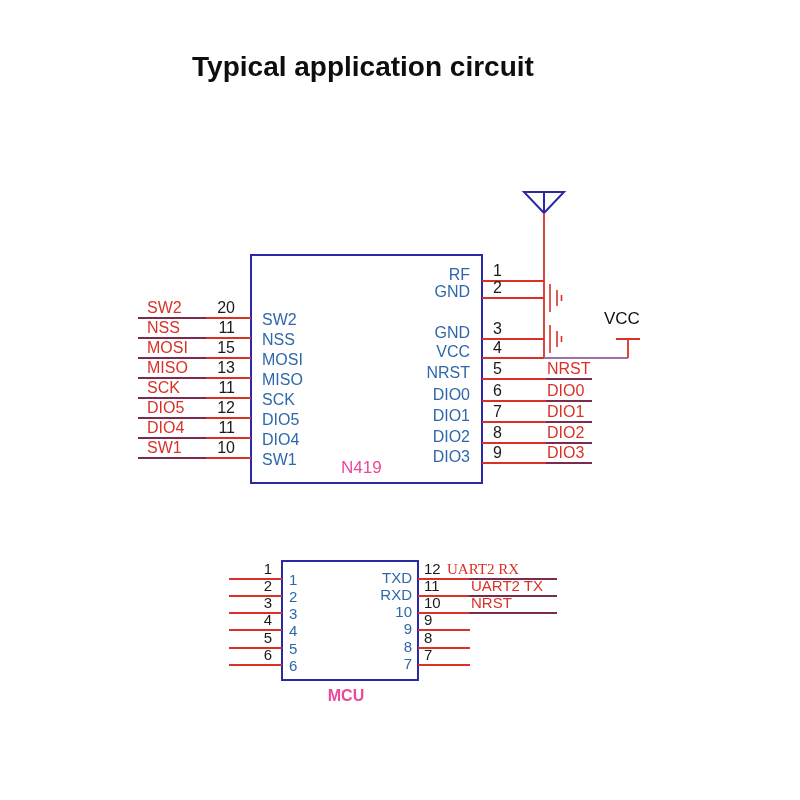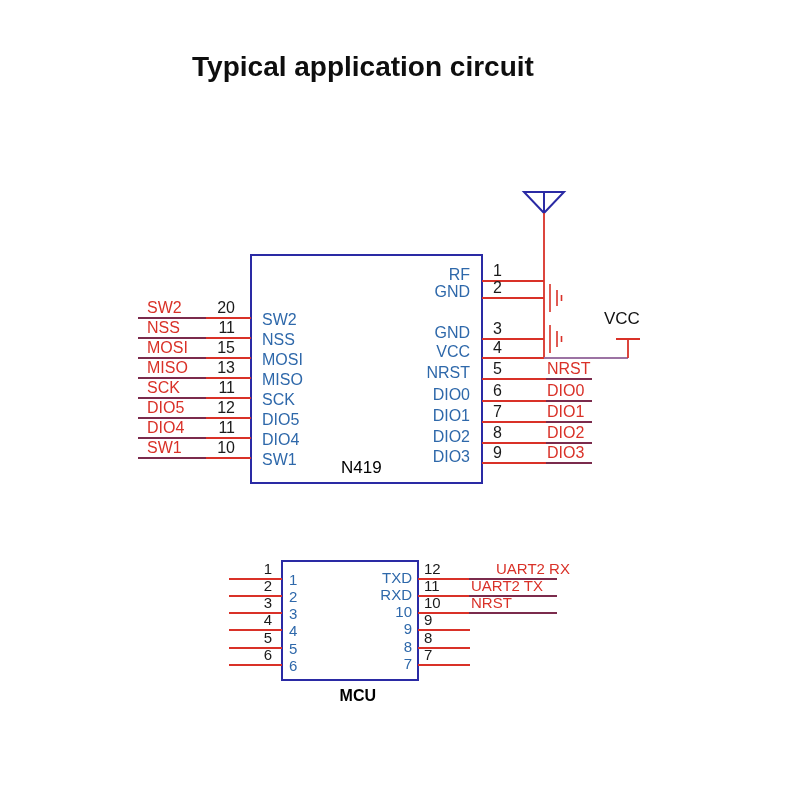--- a/index.html
+++ b/index.html
@@ -4,21 +4,21 @@
 <style>
   html,body{margin:0;padding:0;background:#ffffff;}
   .canvas{position:relative;width:800px;height:800px;background:#ffffff;overflow:hidden;
           font-family:"Liberation Sans",sans-serif;}
   svg{position:absolute;left:0;top:0;}
   .t{position:absolute;white-space:nowrap;line-height:1.12;font-family:"Liberation Sans",sans-serif;
      font-size:16px;}
   .red{color:#d93128;}
   .blue{color:#2e68aa;}
   .num{color:#1a1a1a;}
-  .navy{color:#000000;}
+  .navy{color:#ec4899;}
   .right{text-align:right;}
   .s15{font-size:15px;}
   .title{font-size:28px;font-weight:bold;color:#0e0e0e;letter-spacing:0px;}
 </style>
 </head>
 <body>
 
 <div class="canvas">
 
   <svg width="800" height="800" viewBox="0 0 800 800">
@@ -168,21 +168,21 @@
   <div class="t num" style="left:493px;top:444px;">9</div>
 
   <div class="t red" style="left:547px;top:360px;">NRST</div>
   <div class="t red" style="left:547px;top:382px;">DIO0</div>
   <div class="t red" style="left:547px;top:403px;">DIO1</div>
   <div class="t red" style="left:547px;top:424px;">DIO2</div>
   <div class="t red" style="left:547px;top:444px;">DIO3</div>
 
   <div class="t" style="left:604px;top:309px;font-size:17px;color:#111111;">VCC</div>
 
-  <div class="t navy" style="left:316px;top:687px;width:60px;text-align:right;font-weight:bold;">MCU</div>
+  <div class="t navy" style="left:316px;top:687px;width:60px;text-align:center;font-weight:bold;">MCU</div>
 
   <div class="t num right s15" style="left:238px;top:561px;width:34px;">1</div>
   <div class="t num right s15" style="left:238px;top:578px;width:34px;">2</div>
   <div class="t num right s15" style="left:238px;top:595px;width:34px;">3</div>
   <div class="t num right s15" style="left:238px;top:612px;width:34px;">4</div>
   <div class="t num right s15" style="left:238px;top:630px;width:34px;">5</div>
   <div class="t num right s15" style="left:238px;top:647px;width:34px;">6</div>
 
   <div class="t blue s15" style="left:289px;top:572px;">1</div>
   <div class="t blue s15" style="left:289px;top:589px;">2</div>
@@ -198,17 +198,17 @@
   <div class="t blue right s15" style="left:330px;top:639px;width:82px;">8</div>
   <div class="t blue right s15" style="left:330px;top:656px;width:82px;">7</div>
 
   <div class="t num s15" style="left:424px;top:561px;">12</div>
   <div class="t num s15" style="left:424px;top:578px;">11</div>
   <div class="t num s15" style="left:424px;top:595px;">10</div>
   <div class="t num s15" style="left:424px;top:612px;">9</div>
   <div class="t num s15" style="left:424px;top:630px;">8</div>
   <div class="t num s15" style="left:424px;top:647px;">7</div>
 
-  <div class="t red s15" style="left:496px;top:561px;">UART2 RX</div>
+  <div class="t red s15" style="left:447px;top:561px;font-family:Liberation Serif, serif;">UART2 RX</div>
   <div class="t red s15" style="left:471px;top:578px;">UART2 TX</div>
   <div class="t red s15" style="left:471px;top:595px;">NRST</div>
 
 </div>
 
 </body></html>

